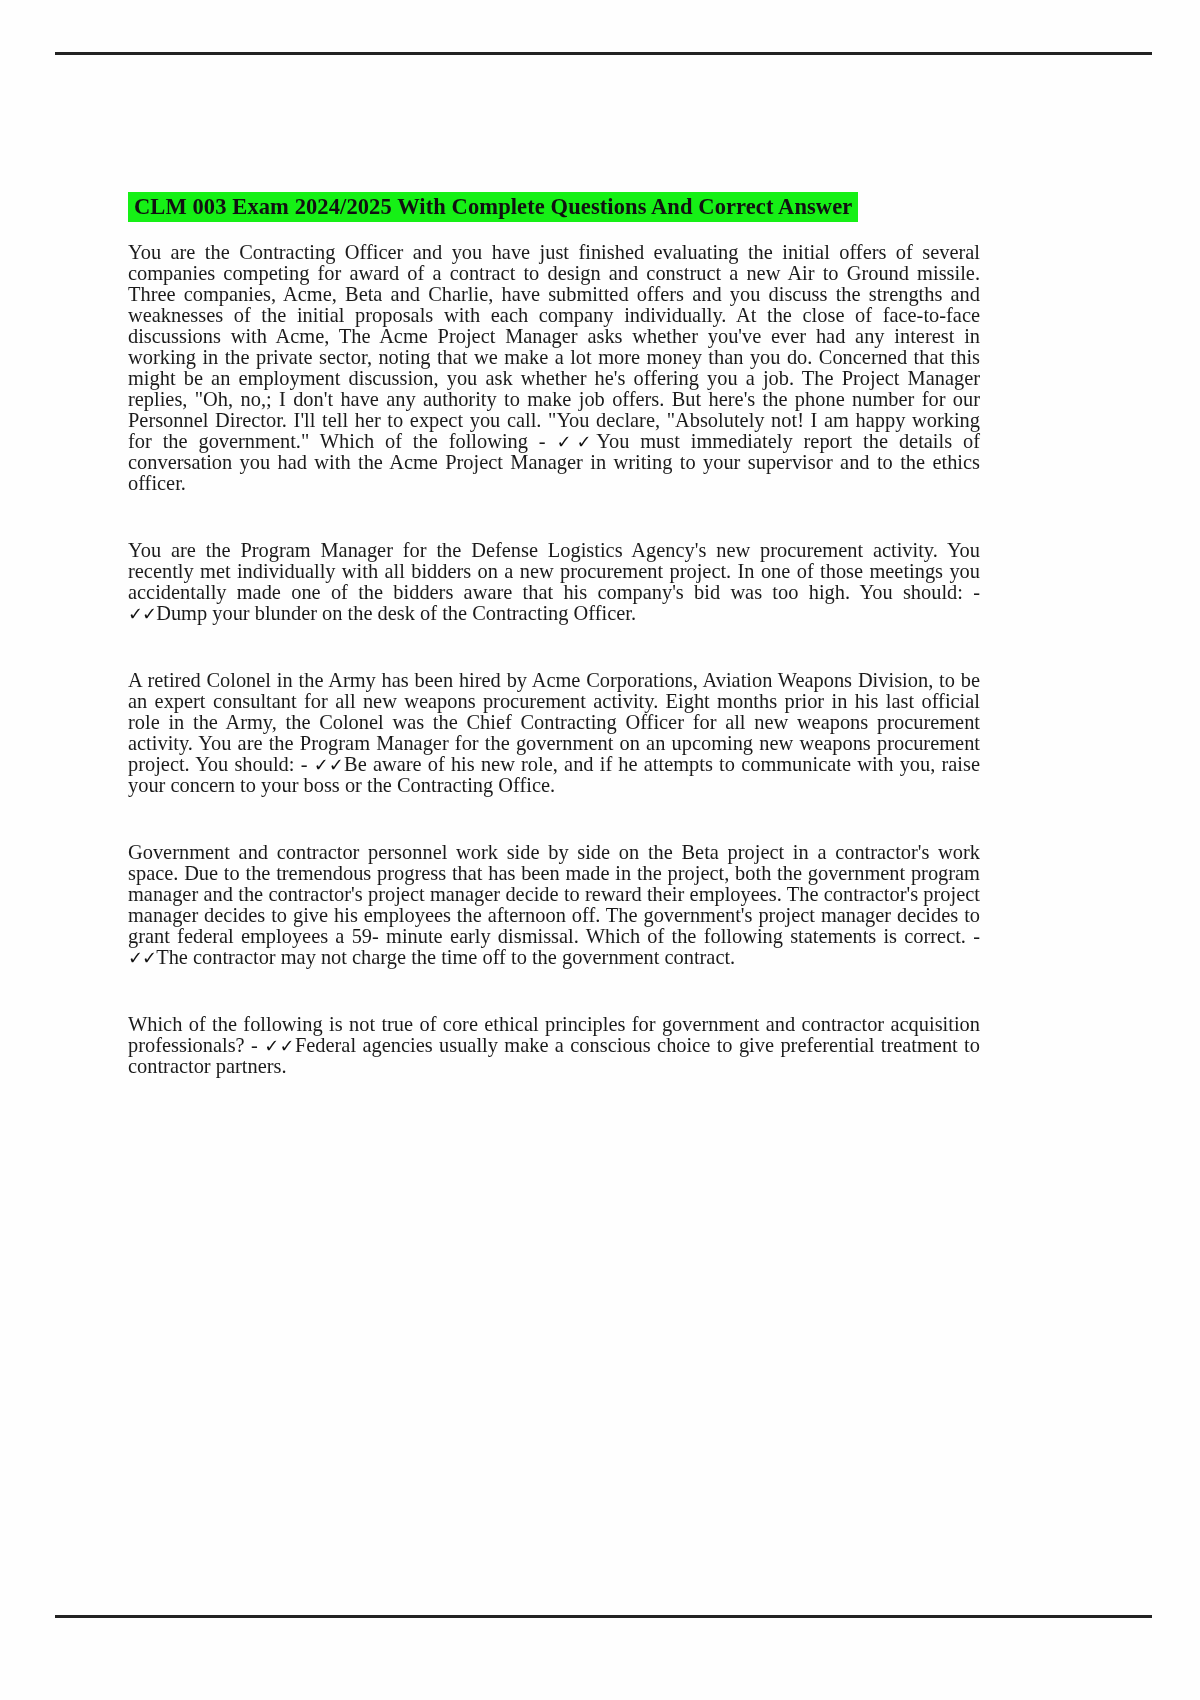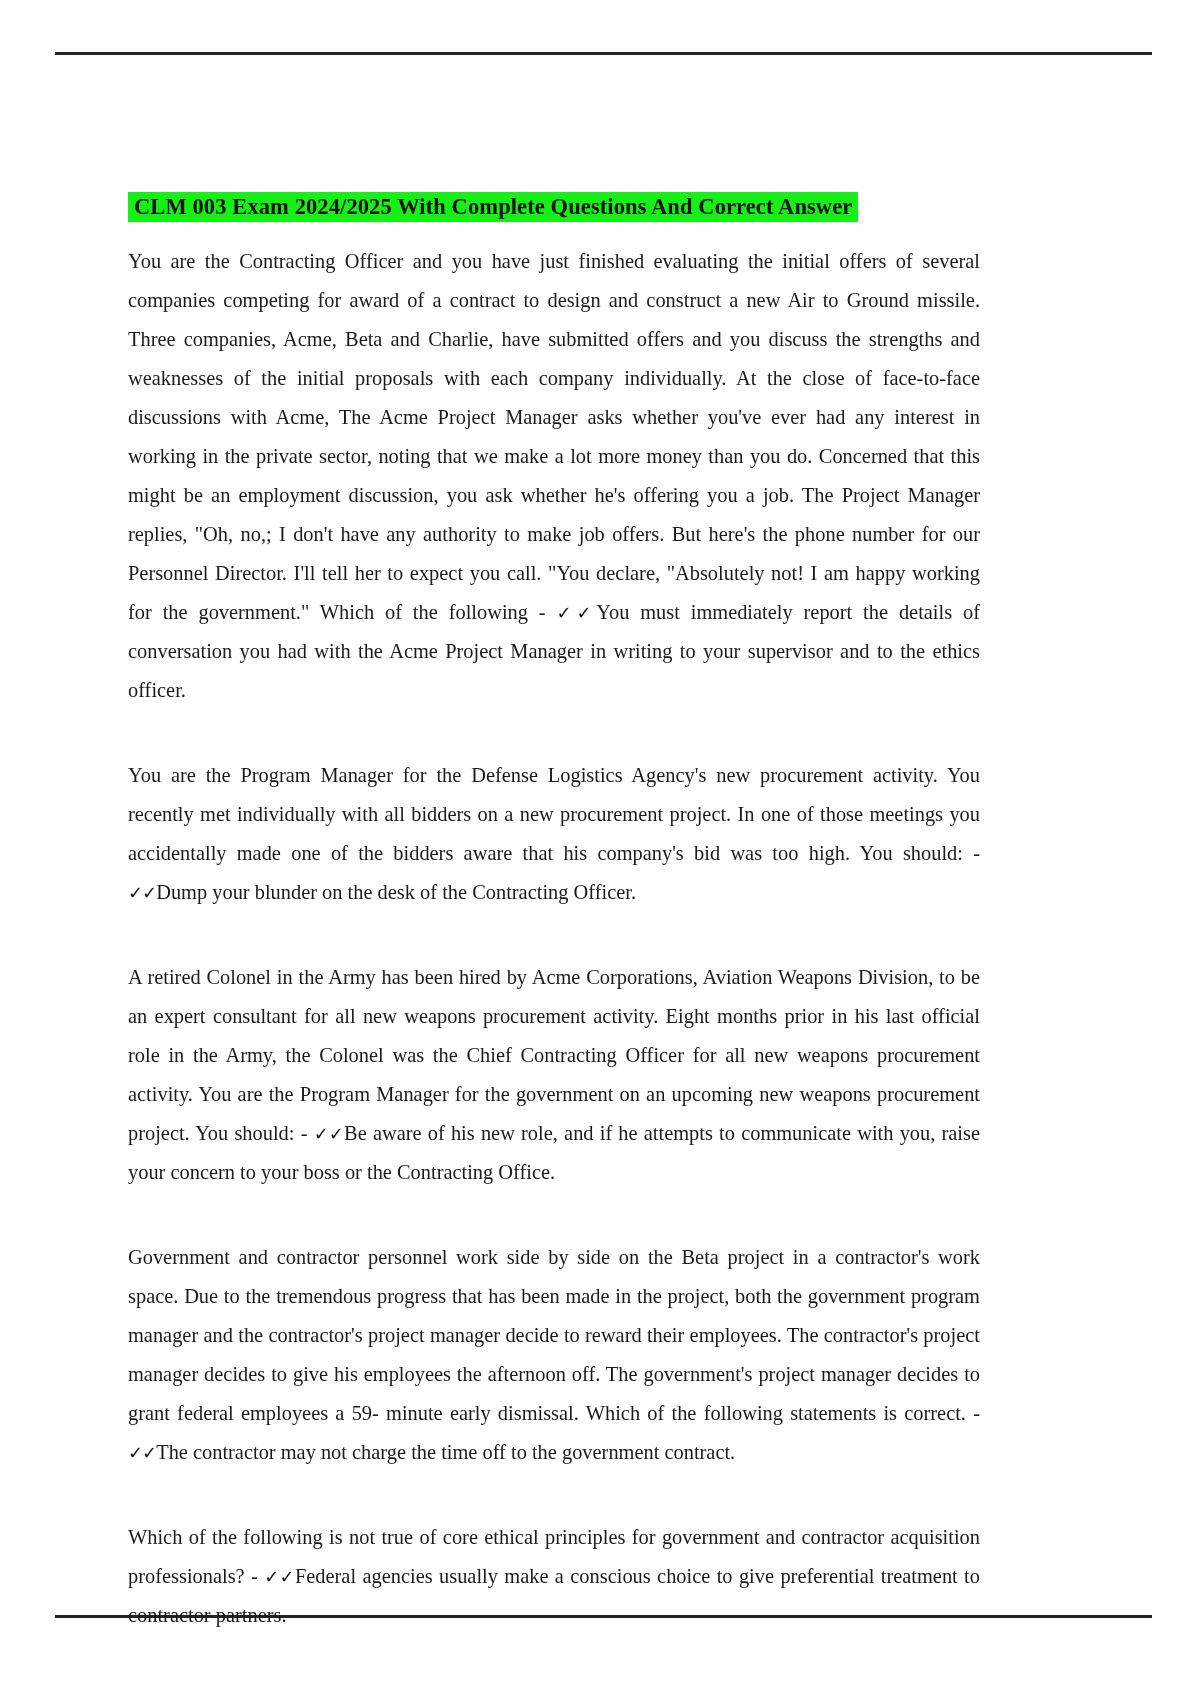--- a/index.html
+++ b/index.html
@@ -57,21 +57,21 @@
     padding: 2px 6px 3px 6px;
     box-decoration-break: clone;
     -webkit-box-decoration-break: clone;
   }
 
   .qa-block {
     margin: 12px 0 46px 0;
     text-align: justify;
     text-justify: inter-word;
     font-size: 20.4px;
-    line-height: 39px;
+    line-height: 21px;
     color: #1b1b1b;
     hyphens: none;
   }
   .qa-block:last-of-type { margin-bottom: 0; }
 
   .qa-block .check {
     font-family: "DejaVu Sans", "Liberation Sans", sans-serif;
     font-weight: bold;
     font-size: 18px;
     letter-spacing: -1px;

